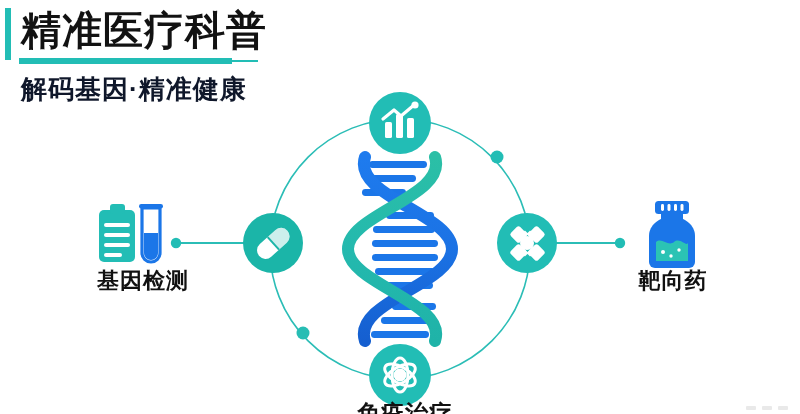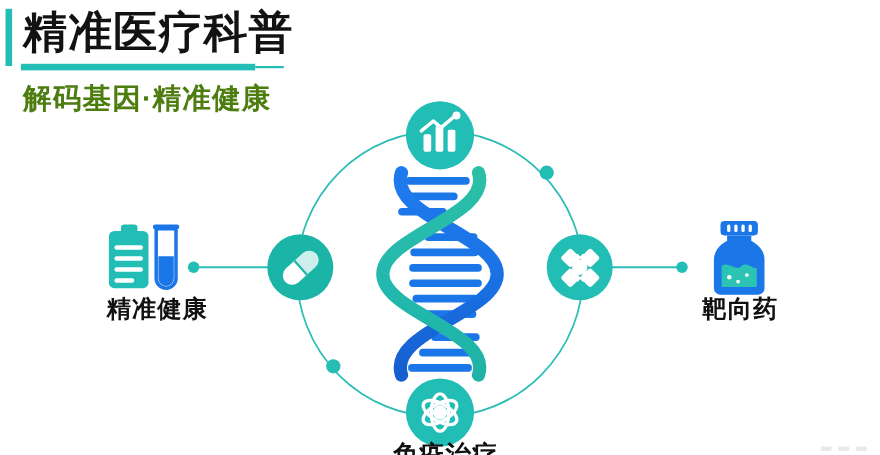--- a/index.html
+++ b/index.html
@@ -60,21 +60,21 @@
     width: 26px;
     height: 2px;
     background: #22BDB5;
   }
   #page-subtitle {
     position: absolute;
     left: 21px;
     top: 72px;
     font-size: 26px;
     font-weight: bold;
-    color: #4d7c0f;
+    color: #0f172a;
     letter-spacing: 1px;
     line-height: 34px;
     white-space: nowrap;
   }
 
   
   #diagram {
     position: absolute;
     left: 0;
     top: 80px;
@@ -273,21 +273,21 @@
                  L 688,261 L 656,261 Z" fill="#2BC3B4"></path>
         <g fill="#ffffff">
           <circle cx="663" cy="252" r="2"></circle>
           <circle cx="671" cy="256" r="1.7"></circle>
           <circle cx="679" cy="250" r="1.7"></circle>
         </g>
       </g>
 
     </svg>
 
-    <div class="side-label" id="label-gene-testing">精准健康</div>
+    <div class="side-label" id="label-gene-testing">基因检测</div>
 
     <div class="side-label" id="label-targeted-drug">靶向药</div>
 
     <div class="side-label" id="label-immunotherapy">免疫治疗</div>
   </div>
 
   <div class="wm" style="left:746px; top:406px; width:10px;"></div>
   <div class="wm" style="left:762px; top:406px; width:10px;"></div>
   <div class="wm" style="left:778px; top:406px; width:10px;"></div>
 

